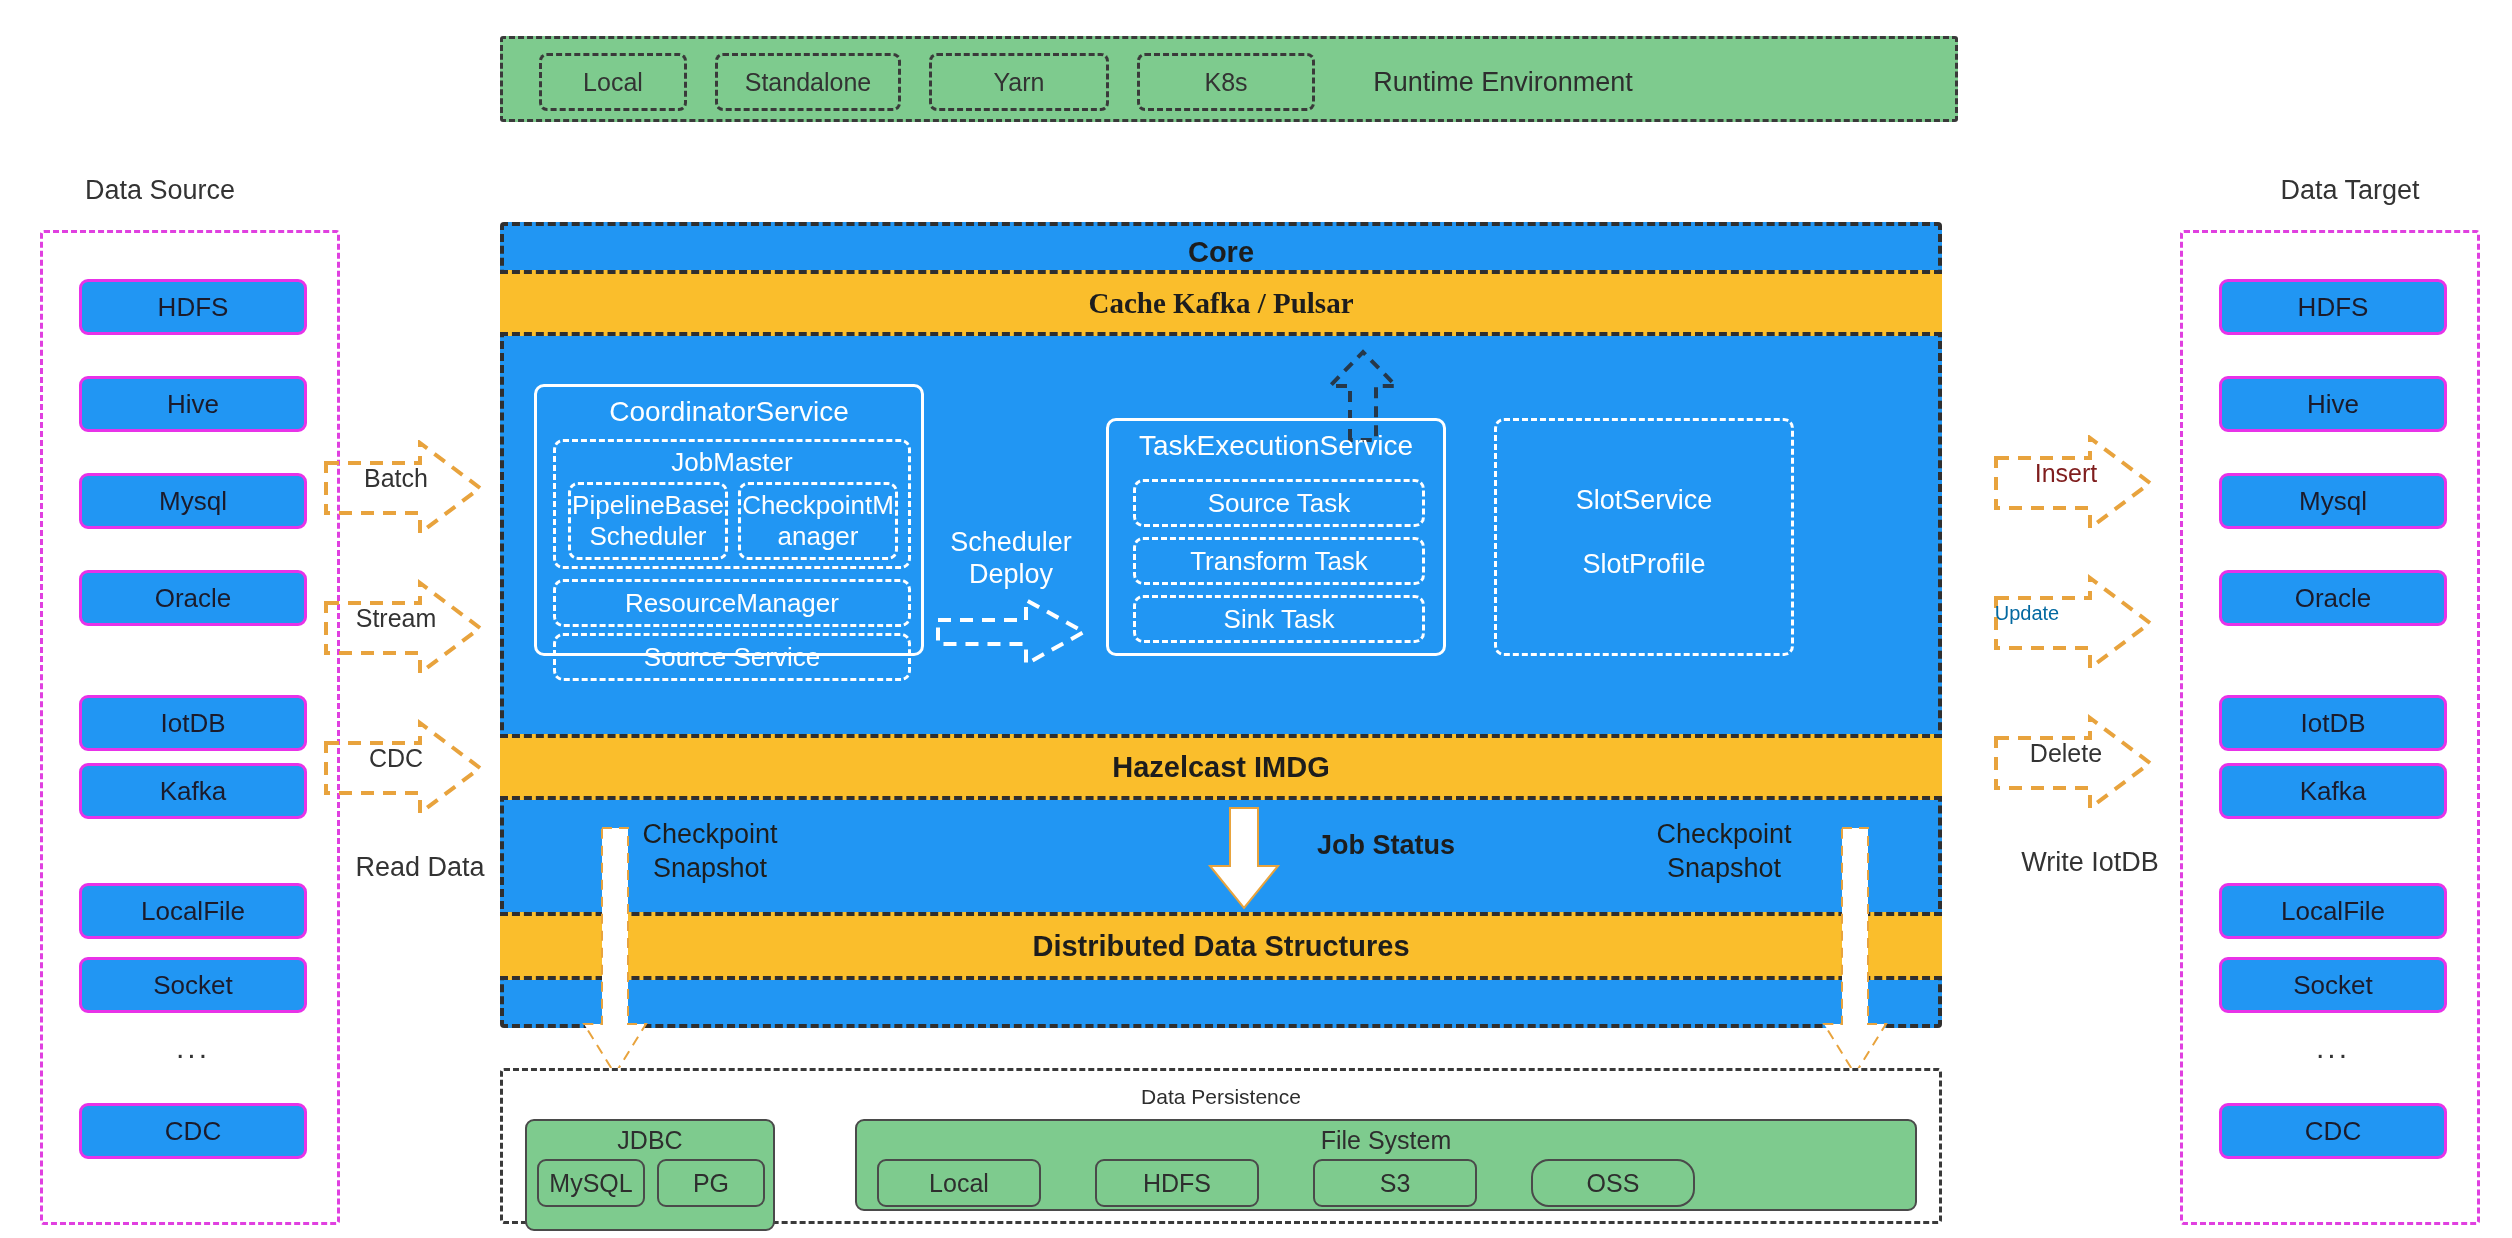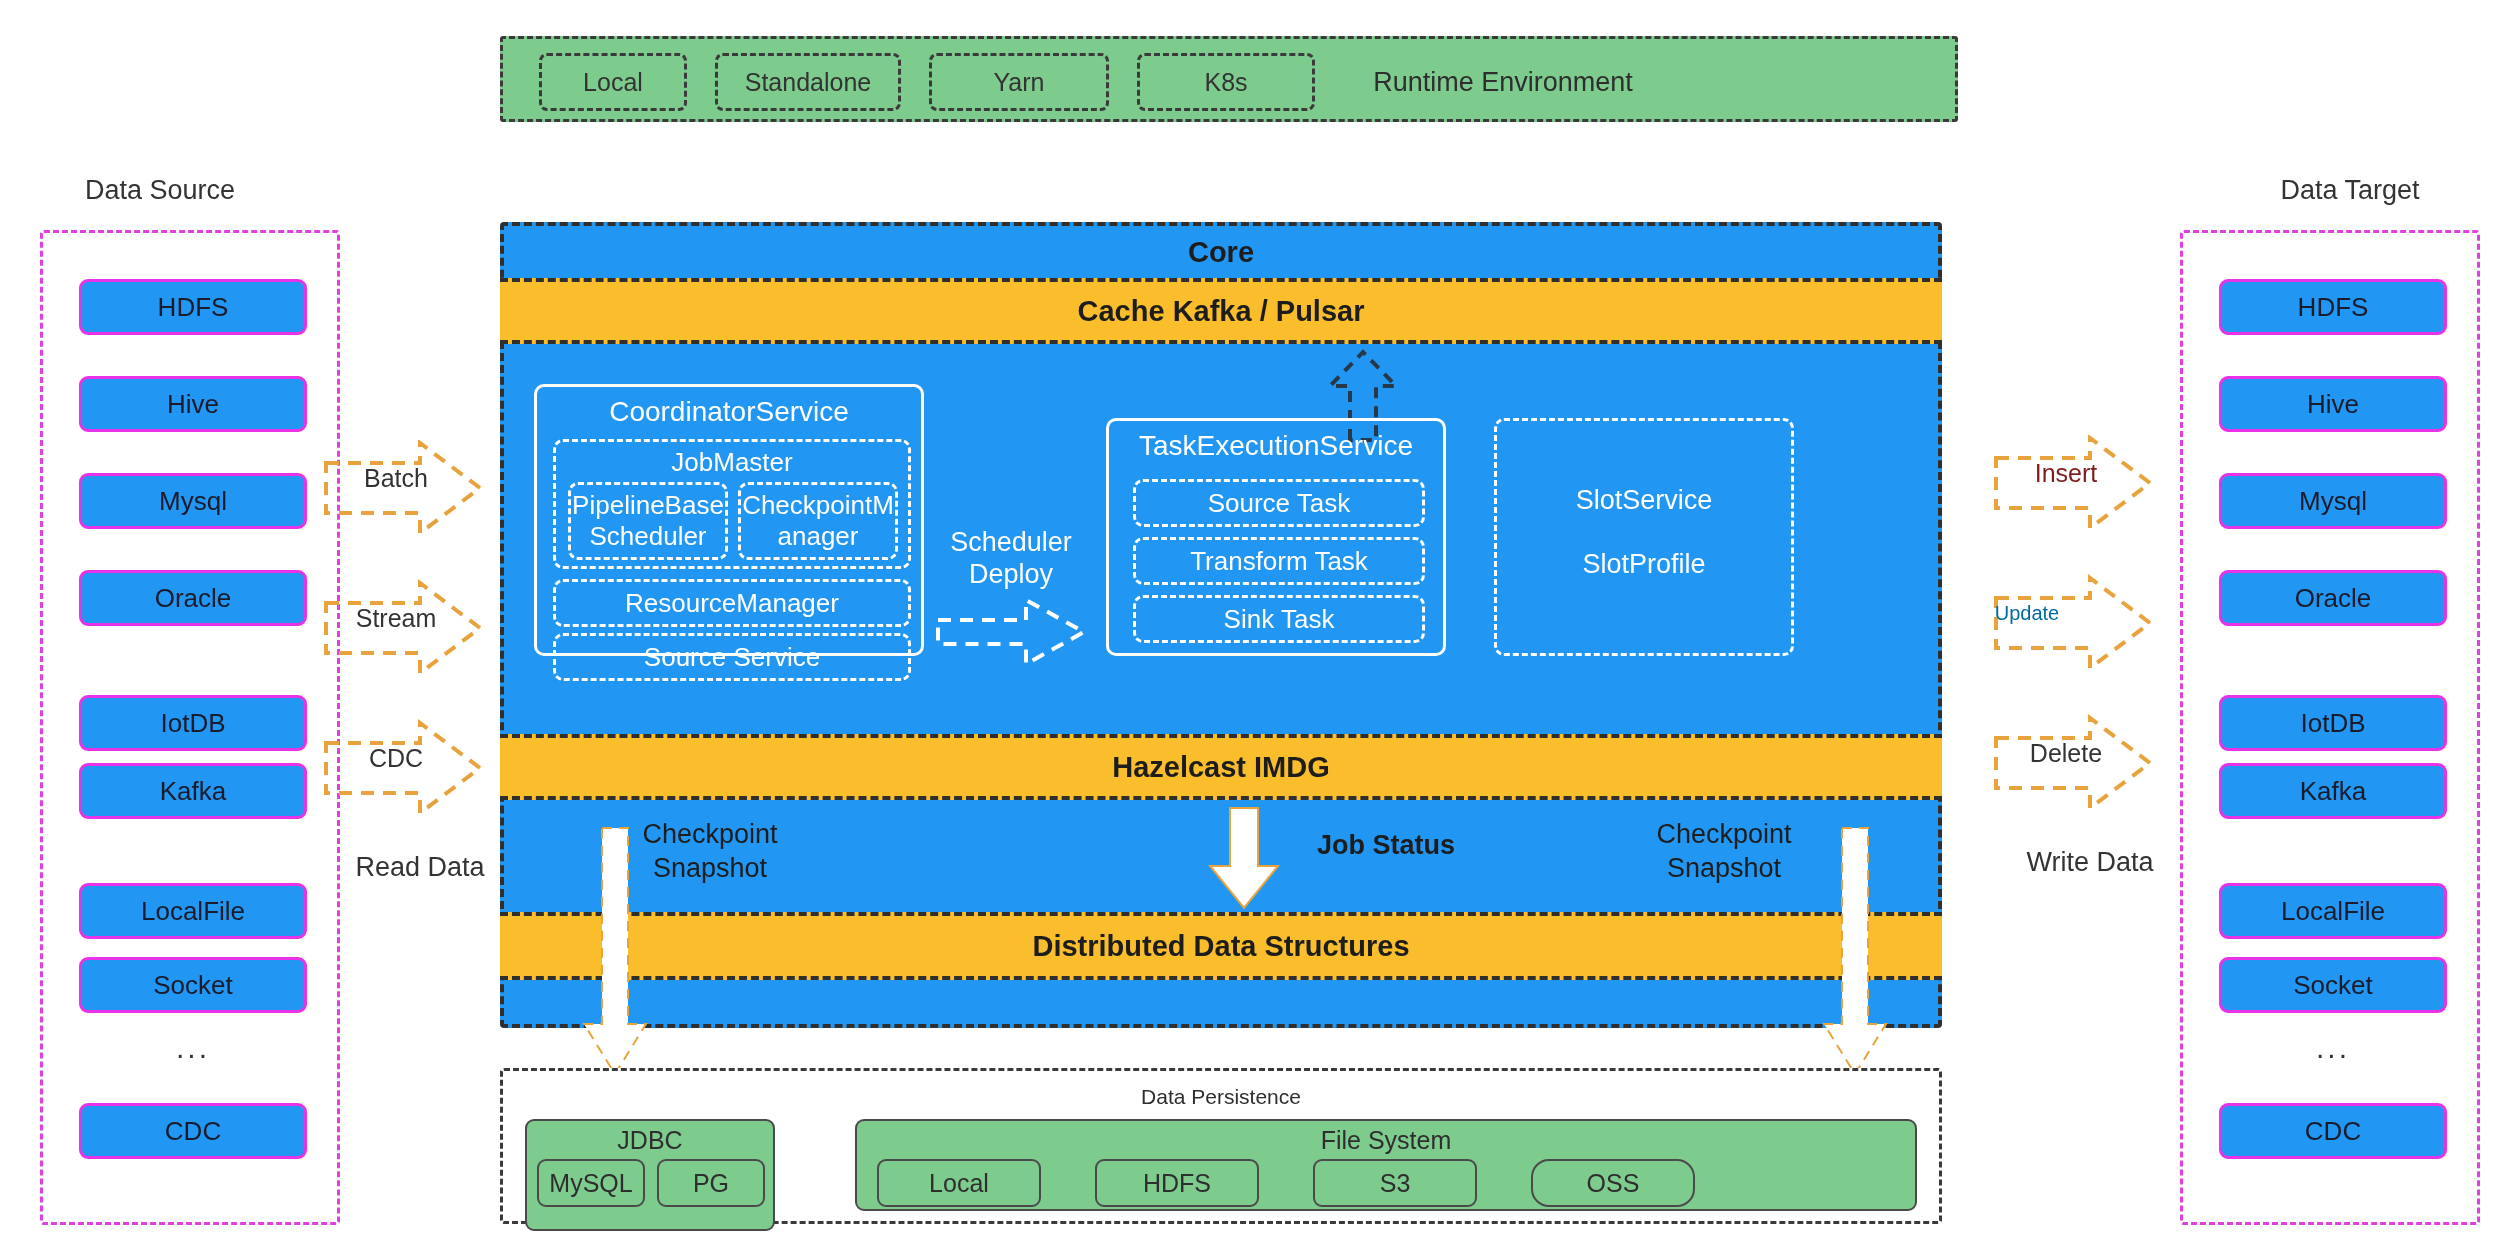--- a/index.html
+++ b/index.html
@@ -87,21 +87,21 @@
 </svg>
 <div class="abs ctr" style="left:326px;top:463px;width:140px;height:30px;color:#333;font-size:25px;">Batch</div>
 <div class="abs ctr" style="left:326px;top:603px;width:140px;height:30px;color:#333;font-size:25px;">Stream</div>
 <div class="abs ctr" style="left:326px;top:743px;width:140px;height:30px;color:#333;font-size:25px;">CDC</div>
 <div class="abs ctr" style="left:330px;top:850px;width:180px;height:34px;color:#333;font-size:27px;">Read Data</div>
 
 <div class="abs" id="core-outer">
 
   <div class="abs ctr" id="core-title">Core</div>
 
-  <div class="abs ctr band-orange" style="left:-4px;top:52px;width:1442px;height:66px;">Cache Kafka / Pulsar</div>
+  <div class="abs ctr band-orange" style="left:-4px;top:44px;width:1442px;height:66px;font-family:Liberation Serif, serif;">Cache Kafka / Pulsar</div>
 
   <div class="abs svc-solid" style="left:30px;top:158px;width:390px;height:272px;">
     <div class="abs ctr svc-title" style="left:0;top:8px;width:100%;height:34px;">CoordinatorService</div>
     <div class="abs svc-dash" style="left:16px;top:52px;width:358px;height:130px;">
       <div class="abs ctr svc-title" style="left:0;top:4px;width:100%;height:32px;font-size:26px;">JobMaster</div>
       <div class="abs ctr svc-dash svc-item" style="left:12px;top:40px;width:160px;height:78px;white-space:pre-line;">PipelineBase
 Scheduler</div>
       <div class="abs ctr svc-dash svc-item" style="left:182px;top:40px;width:160px;height:78px;white-space:pre-line;">CheckpointM
 anager</div>
     </div>
@@ -189,13 +189,13 @@
 <svg class="abs" style="left:1990px;top:435px;width:180px;height:400px;" viewBox="0 0 180 400">
   <g fill="none" stroke="#e8a33d" stroke-width="4" stroke-dasharray="13,9">
     <path d="M6 23 L100 23 L100 3 L160 48 L100 93 L100 73 L6 73 Z"></path>
     <path d="M6 163 L100 163 L100 143 L160 188 L100 233 L100 213 L6 213 Z"></path>
     <path d="M6 303 L100 303 L100 283 L160 328 L100 373 L100 353 L6 353 Z"></path>
   </g>
 </svg>
 <div class="abs ctr" style="left:1996px;top:458px;width:140px;height:30px;color:#7f1d1d;font-size:25px;">Insert</div>
 <div class="abs ctr" style="left:1957px;top:598px;width:140px;height:30px;color:#0369a1;font-size:20px;">Update</div>
 <div class="abs ctr" style="left:1996px;top:738px;width:140px;height:30px;color:#333;font-size:25px;">Delete</div>
-<div class="abs ctr" style="left:1990px;top:845px;width:200px;height:34px;color:#333;font-size:27px;">Write Data</div>
+<div class="abs ctr" style="left:1990px;top:845px;width:200px;height:34px;color:#333;font-size:27px;">Write IotDB</div>
 
 </body></html>

